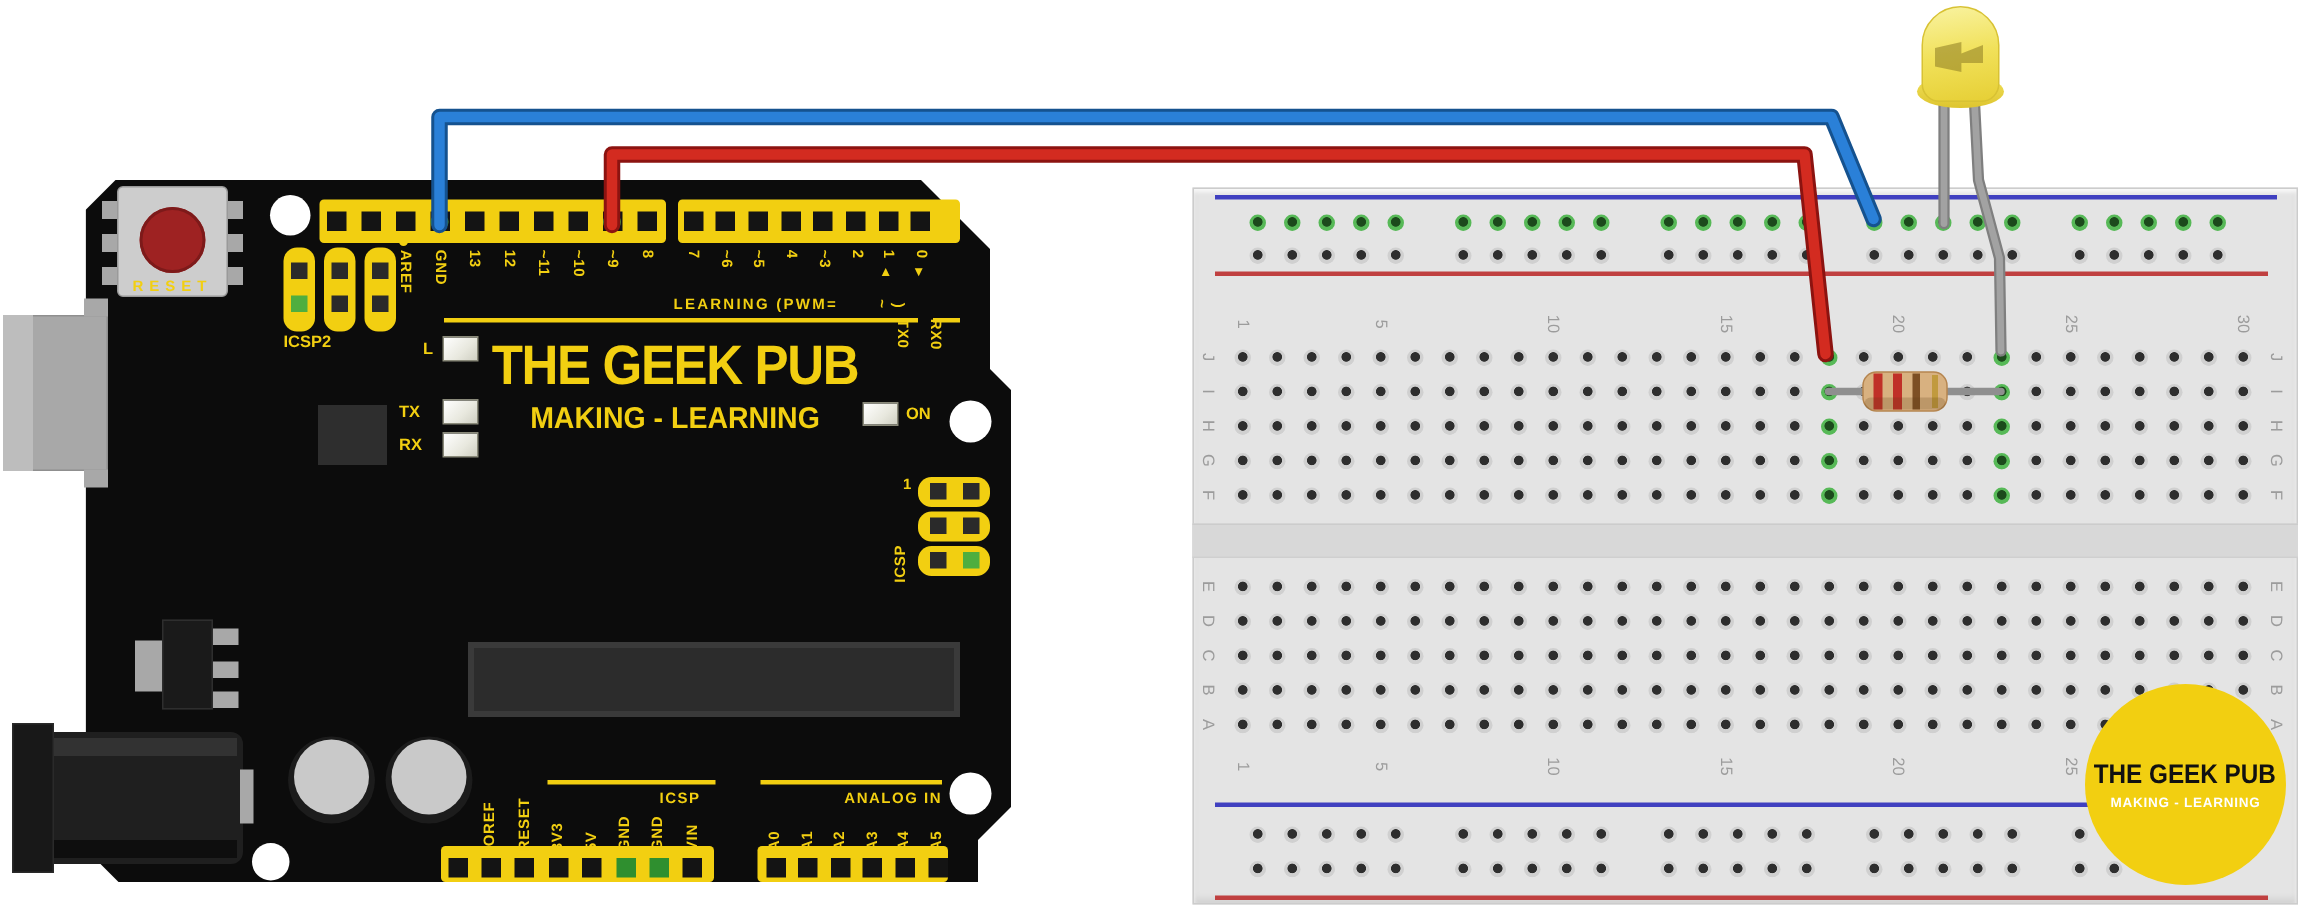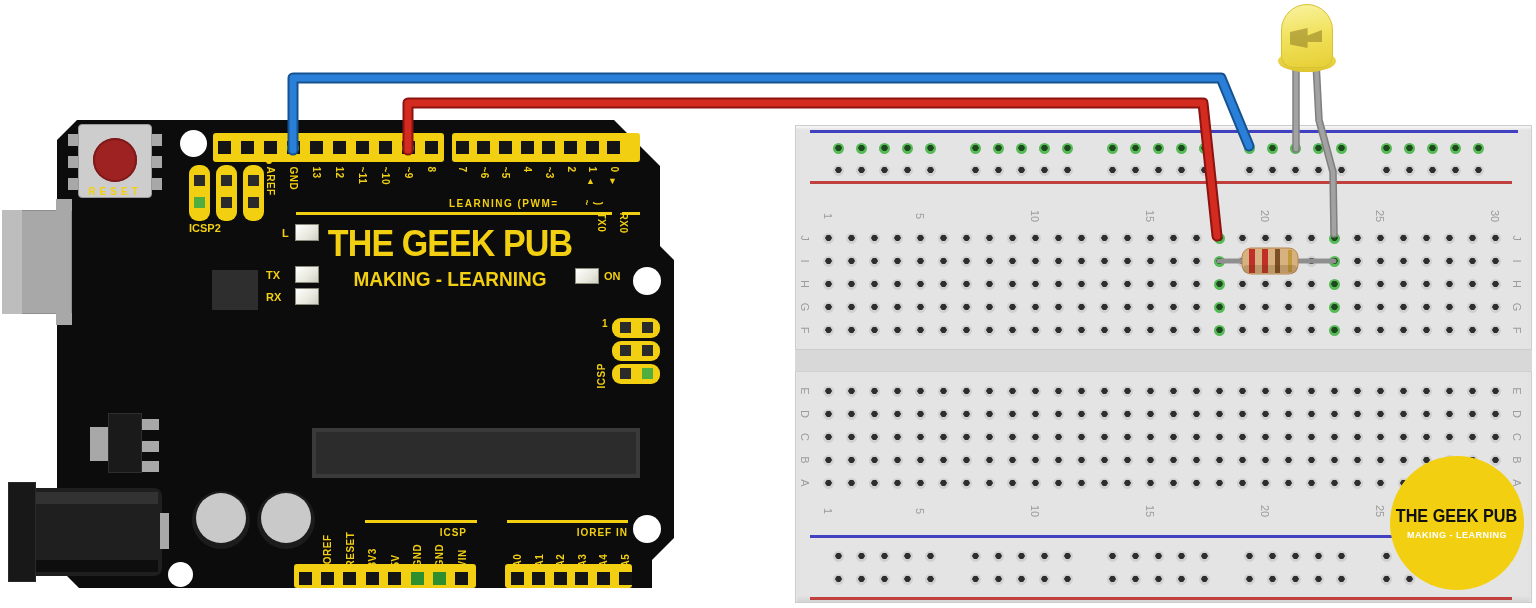--- a/index.html
+++ b/index.html
@@ -143,21 +143,21 @@
 
   <div style="left:8px;top:482px;width:28px;height:100px;background:#181818;border:1px solid #2a2a2a;z-index:5;"></div>
   <div style="left:30px;top:488px;width:132px;height:88px;background:#1f1f1f;border-radius:0 8px 8px 0;z-index:4;"></div>
   <div style="left:36px;top:492px;width:122px;height:12px;background:#323232;z-index:5;"></div>
   <div style="left:36px;top:560px;width:122px;height:12px;background:#0e0e0e;z-index:5;"></div>
   <div class="grey" style="left:160px;top:513px;width:9px;height:36px;z-index:4;"></div>
 
   <div class="yline" style="left:365px;top:520px;width:112px;height:3px;"></div>
   <div class="ytext" style="left:407px;top:527px;width:60px;text-align:right;font-size:10px;letter-spacing:1px;">ICSP</div>
   <div class="yline" style="left:507px;top:520px;width:121px;height:3px;"></div>
-  <div class="ytext" style="left:548px;top:527px;width:80px;text-align:right;font-size:10px;letter-spacing:1px;">IOREF IN</div>
+  <div class="ytext" style="left:548px;top:527px;width:80px;text-align:right;font-size:10px;letter-spacing:1px;">ANALOG IN</div>
 
   <svg class="wires" width="1536" height="608" viewBox="0 0 1536 608">
     <circle cx="293" cy="148" r="6" fill="#3f9f3f"></circle>
     <circle cx="408" cy="148" r="6" fill="#3f9f3f"></circle>
 
     <polyline points="293,150 293,78 1221,78 1249,146" fill="none" stroke="#15528f" stroke-width="11" stroke-linejoin="round" stroke-linecap="round"></polyline>
     <polyline points="293,150 293,78 1221,78 1249,146" fill="none" stroke="#2a80d8" stroke-width="7" stroke-linejoin="round" stroke-linecap="round"></polyline>
 
     <polyline points="408,150 408,103 1203,103 1217,236" fill="none" stroke="#8c1310" stroke-width="11" stroke-linejoin="round" stroke-linecap="round"></polyline>
     <polyline points="408,150 408,103 1203,103 1217,236" fill="none" stroke="#d32b20" stroke-width="7" stroke-linejoin="round" stroke-linecap="round"></polyline>

